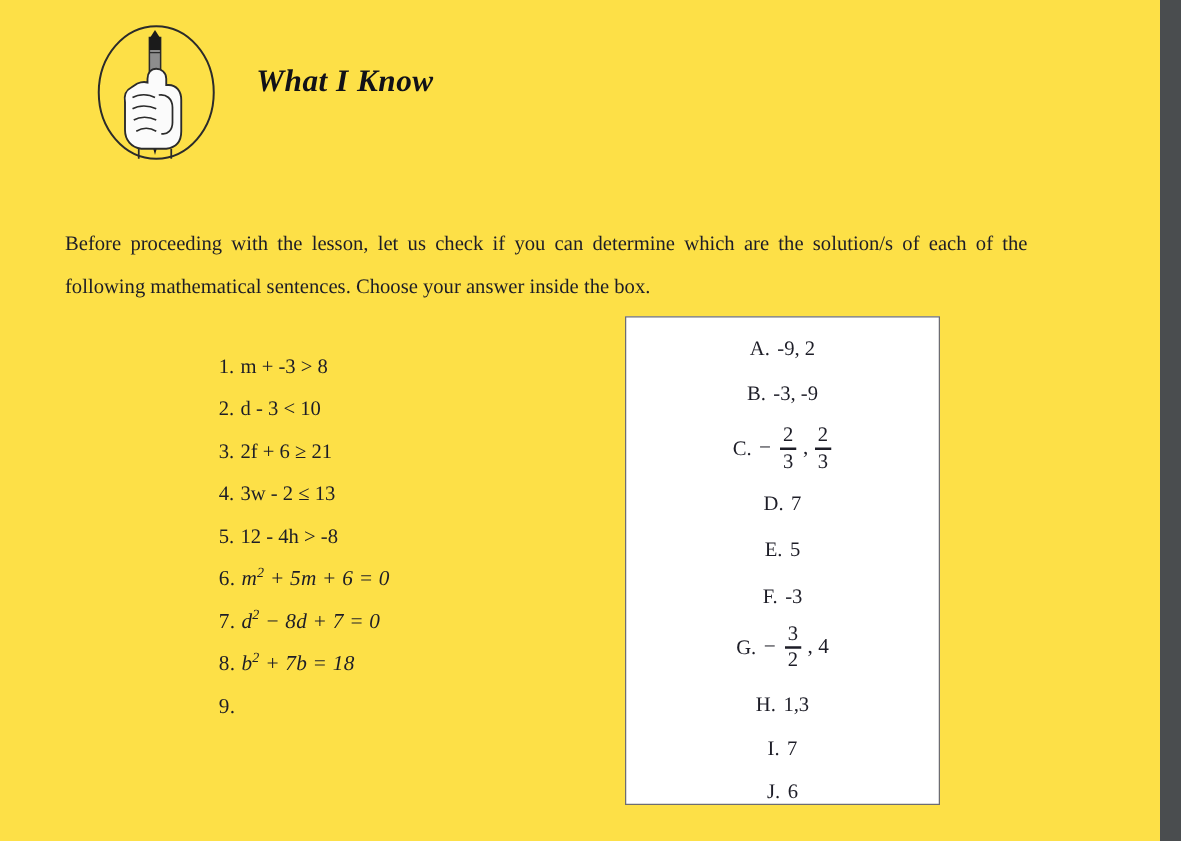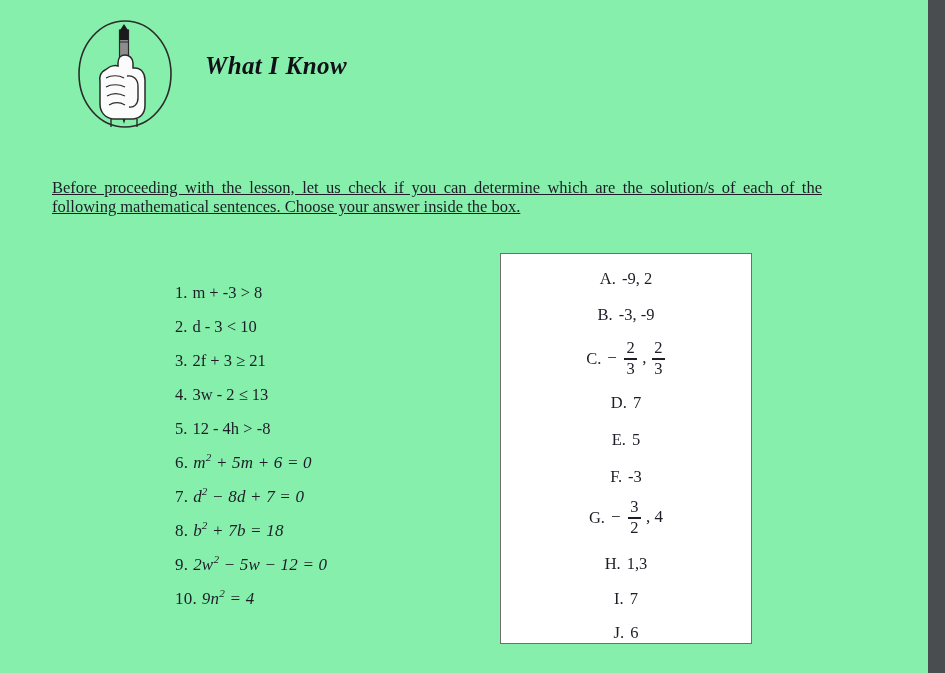--- a/index.html
+++ b/index.html
@@ -14,21 +14,21 @@
     color: #1a1a22;
     overflow: hidden;
     position: relative;
   }
 
   #page {
     position: absolute;
     left: 0; top: 0;
     width: 928px;
     height: 673px;
-    background: #86efac;
+    background: #fde047;
     overflow: hidden;
   }
 
   
   #edge-band {
     position: absolute;
     left: 928px; top: 0;
     width: 17px;
     height: 673px;
     background: #4a4d4f;
@@ -62,25 +62,24 @@
     white-space: nowrap;
   }
 
   
   #intro {
     position: absolute;
     left: 52px;
     top: 178px;
     width: 770px;
     font-size: 16.5px;
-    line-height: 19px;
+    line-height: 34px;
     text-align: justify;
     text-justify: inter-word;
     color: #1d1d27;
-    text-decoration: underline;
   }
 
   
   #questions {
     position: absolute;
     left: 175px;
     top: 276px;
     width: 300px;
   }
   .q-row {
@@ -241,21 +240,21 @@
       <span class="q-body">m + -3 &gt; 8</span>
     </div>
 
     <div class="q-row">
       <span class="q-num">2.</span>
       <span class="q-body">d - 3 &lt; 10</span>
     </div>
 
     <div class="q-row">
       <span class="q-num">3.</span>
-      <span class="q-body">2f + 3 ≥ 21</span>
+      <span class="q-body">2f + 6 ≥ 21</span>
     </div>
 
     <div class="q-row">
       <span class="q-num">4.</span>
       <span class="q-body">3w - 2 ≤ 13</span>
     </div>
 
     <div class="q-row">
       <span class="q-num">5.</span>
       <span class="q-body">12 - 4h &gt; -8</span>
@@ -271,27 +270,22 @@
       <span class="q-body">d<sup>2</sup> − 8d + 7 = 0</span>
     </div>
 
     <div class="q-row math">
       <span class="q-num">8.</span>
       <span class="q-body">b<sup>2</sup> + 7b = 18</span>
     </div>
 
     <div class="q-row math">
       <span class="q-num">9.</span>
-      <span class="q-body">2w<sup>2</sup> − 5w − 12 = 0</span>
-    </div>
-
-    <div class="q-row math">
-      <span class="q-num">10.</span>
-      <span class="q-body">9n<sup>2</sup> = 4</span>
-    </div>
+    </div>
+
   </div>
 
   <div id="answer-box">
     <div id="answer-list">
 
       <div class="opt" style="top:10px;height:30px;">
         <span class="opt-letter">A.</span>
         <span class="opt-val">-9, 2</span>
       </div>
 

